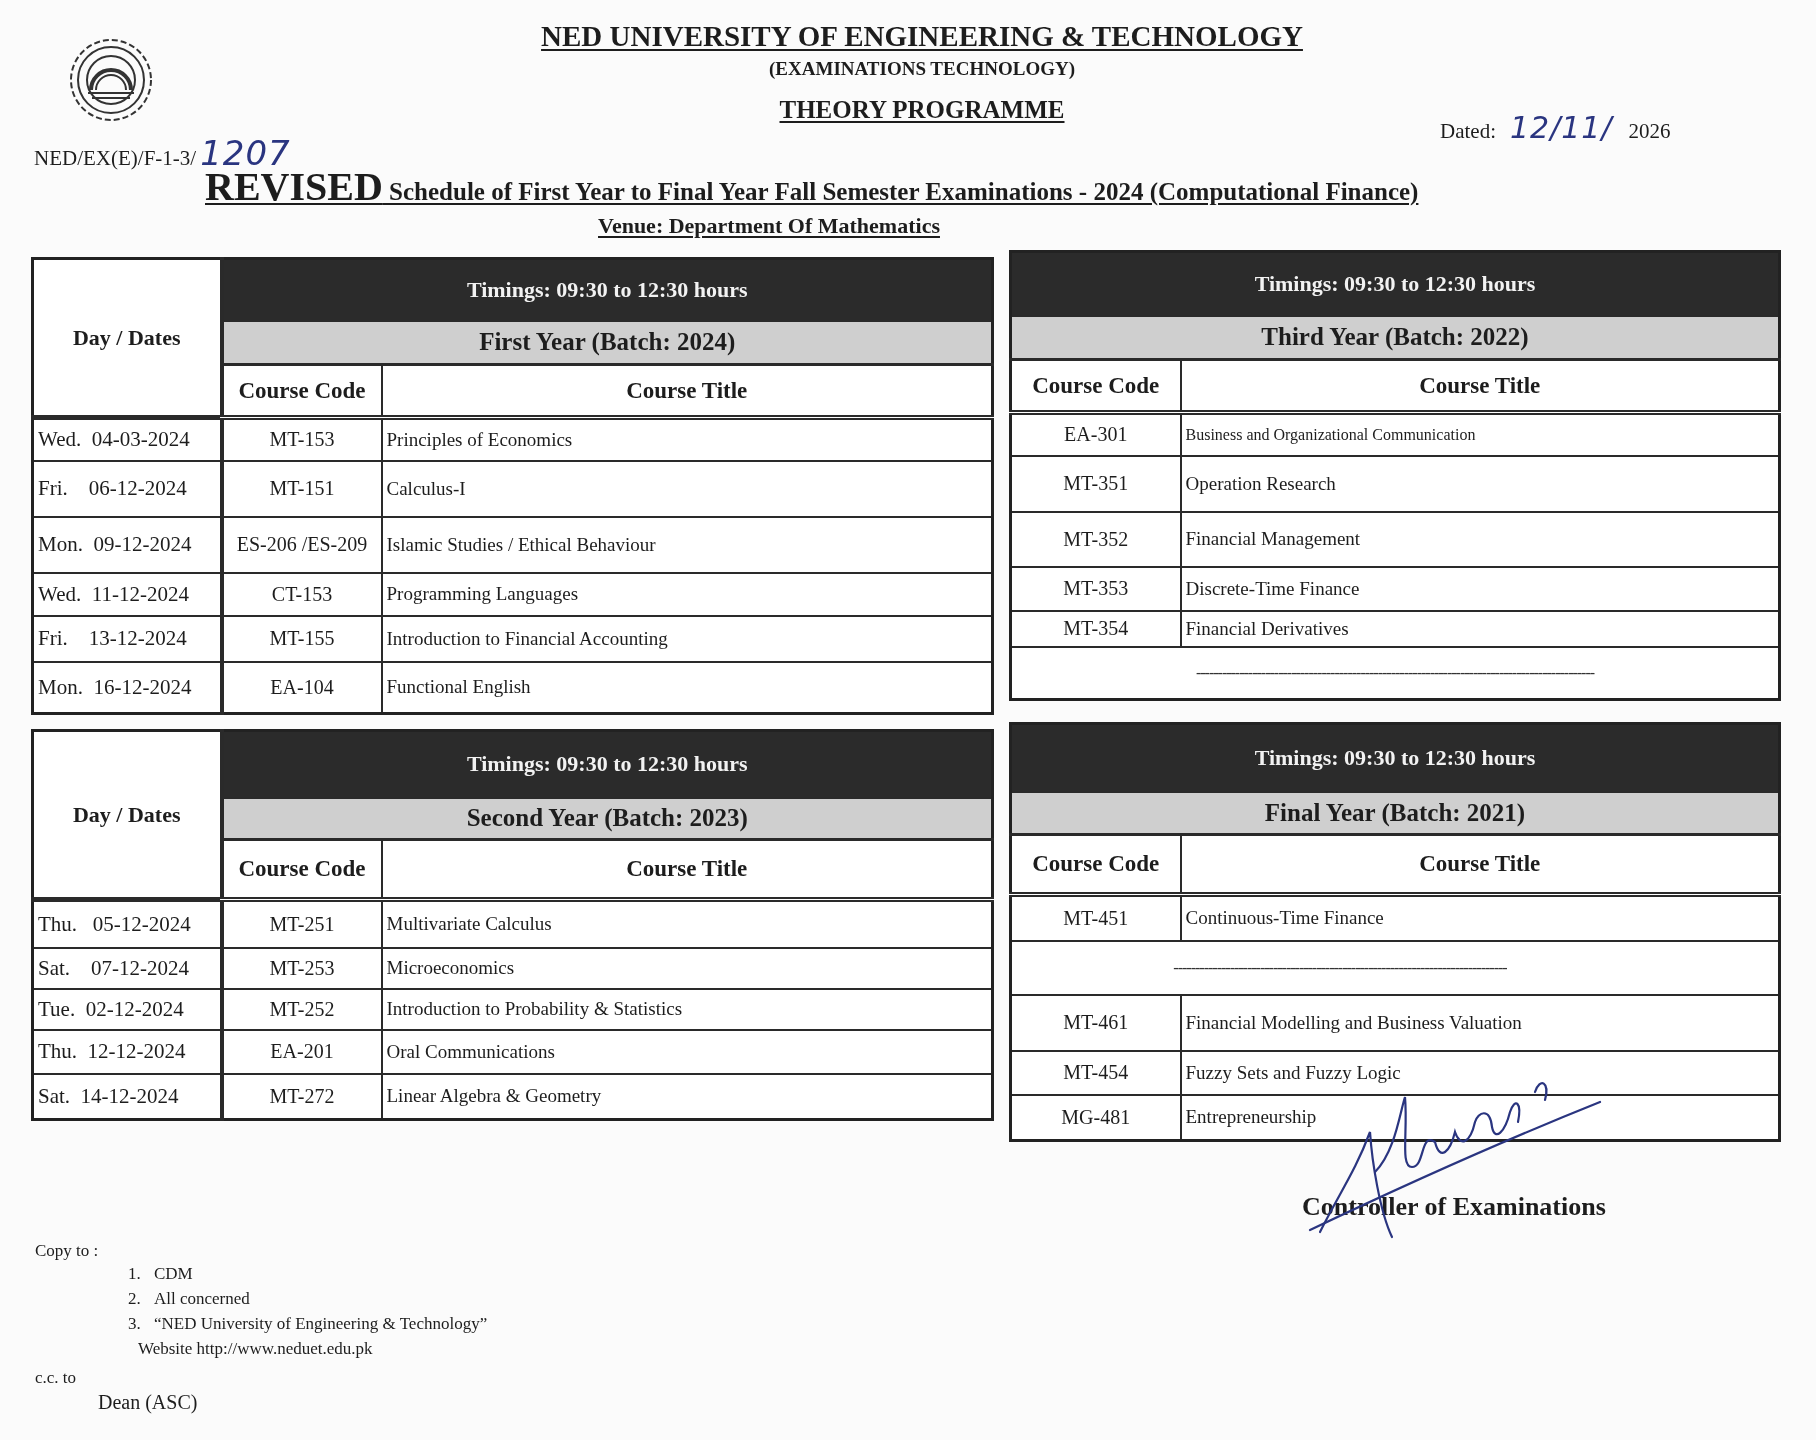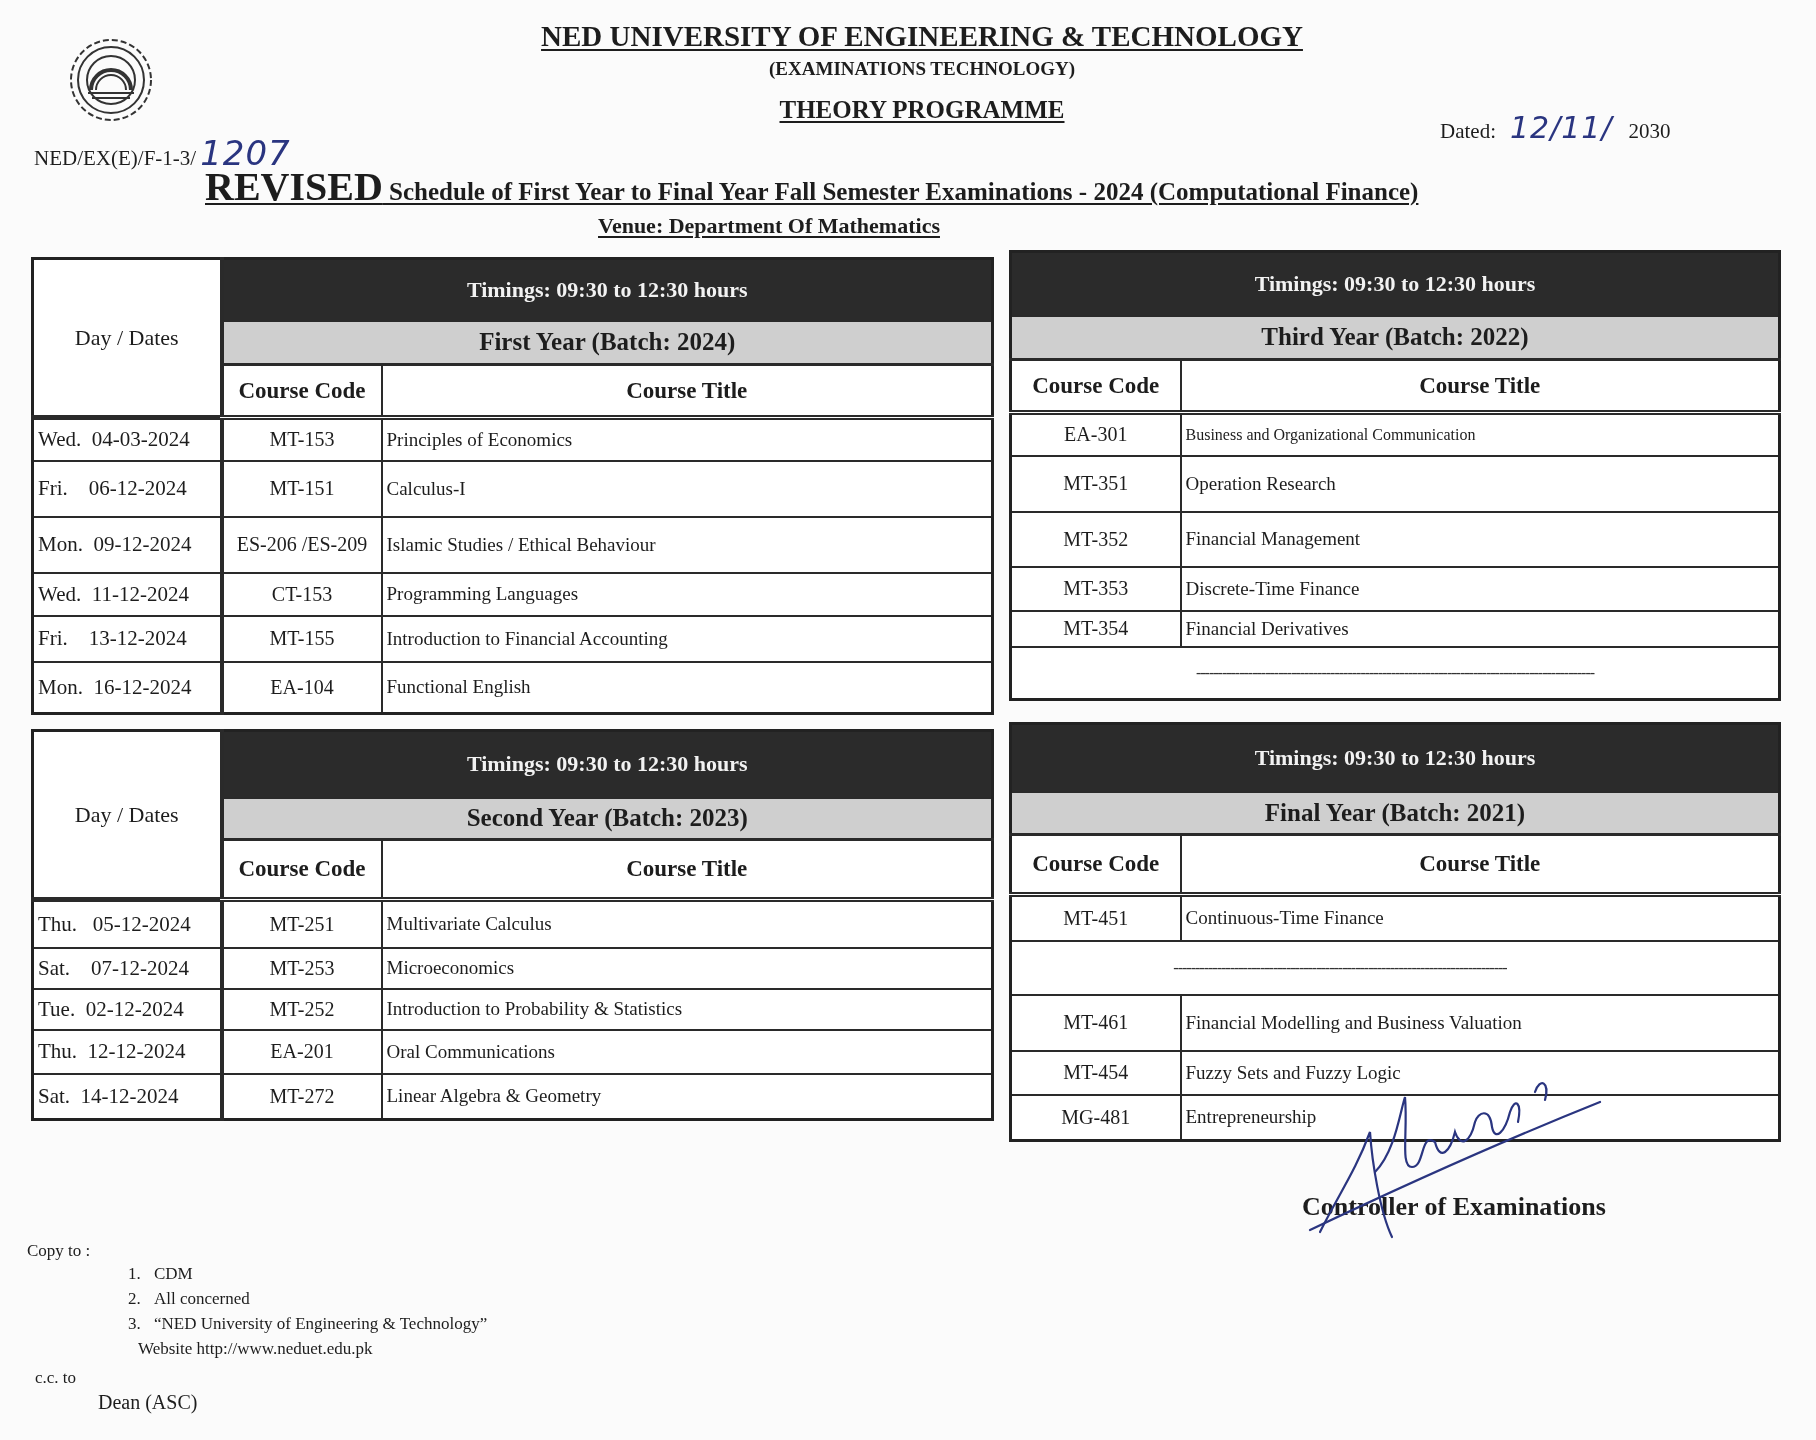--- a/index.html
+++ b/index.html
@@ -21,30 +21,30 @@
   #title { left: 205px; top: 163px; font-size: 25px; font-weight: bold; white-space: nowrap; }
   #title .revised { font-size: 40px; }
   #venue { left: 0; width: 1510px; top: 213px; text-align: center; font-size: 22px; font-weight: bold; padding-left: 28px; }
 
   
   .sched { position: absolute; border-collapse: collapse; table-layout: fixed; background: #fff; }
   .sched td, .sched th { border: 2px solid #2a2a2a; }
   .sched .timing { background: #2b2b2b; color: #f2f2f2; font-weight: bold; font-size: 22px; text-align: center; }
   .sched .batch { background: #cfcfcf; font-weight: bold; font-size: 25px; text-align: center; border-bottom: 3px solid #2a2a2a; }
   .sched .colhead { font-weight: bold; font-size: 23px; text-align: center; border-bottom: 5px double #2a2a2a; }
-  .sched .dayhead { font-weight: normal; font-size: 22px; text-align: center; border-right: 4px solid #2a2a2a; border-bottom: 5px solid #2a2a2a; }
+  .sched .dayhead { font-weight: bold; font-size: 22px; text-align: center; border-right: 4px solid #2a2a2a; border-bottom: 5px solid #2a2a2a; }
   .sched .day { font-size: 21px; padding-left: 4px; white-space: nowrap; border-right: 4px solid #2a2a2a; }
   .sched .code { font-size: 20px; text-align: center; white-space: nowrap; }
   .sched .ctitle { font-size: 19px; padding-left: 4px; white-space: nowrap; }
   .sched .ctitle.small { font-size: 16px; }
   .sched .dash { text-align: center; font-size: 16px; letter-spacing: -1px; color: #333; overflow: hidden; white-space: nowrap; }
   .sched { border: 3px solid #222; }
 
   
-  #copy-to { left: 27px; top: 1241px; font-size: 17px; }
+  #copy-to { left: 35px; top: 1241px; font-size: 17px; }
   #copy-list { left: 128px; top: 1264px; font-size: 17px; list-style: none; }
   #copy-list li { height: 25px; }
   #copy-list .n { display: inline-block; width: 26px; }
   #website { left: 138px; top: 1339px; font-size: 17px; }
   #cc-to { left: 35px; top: 1368px; font-size: 17px; }
   #cc-dean { left: 98px; top: 1391px; font-size: 20px; }
   #controller { left: 1302px; top: 1192px; font-size: 26px; font-weight: bold; }
   #signature { left: 1300px; top: 1072px; width: 330px; height: 170px; }
 </style>
 </head>
@@ -71,21 +71,21 @@
 </div>
 
 <div id="ref" class="abs">
   <span>NED/EX(E)/F-1-3/</span>
   <span class="num hand">1207</span>
 </div>
 
 <div id="dated" class="abs">
   <span>Dated:</span>
   <span class="hdate hand">12/11/</span>
-  <span>2030</span>
+  <span>2026</span>
 </div>
 
 <div id="title" class="abs ul">
   <span class="revised">REVISED</span><span> Schedule of First Year to Final Year Fall Semester Examinations - 2024 (Computational Finance)</span>
 </div>
 
 <div id="venue" class="abs">
   <span class="ul">Venue: Department Of Mathematics</span>
 </div>
 

